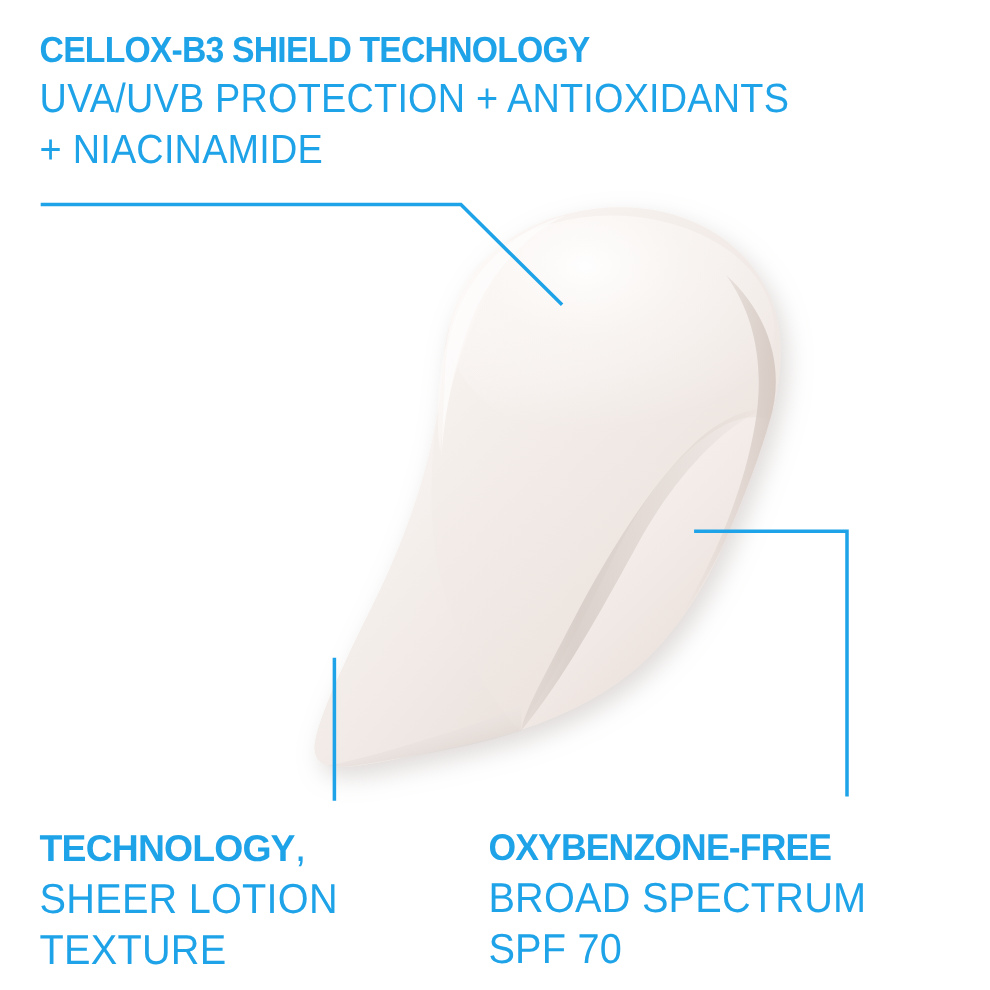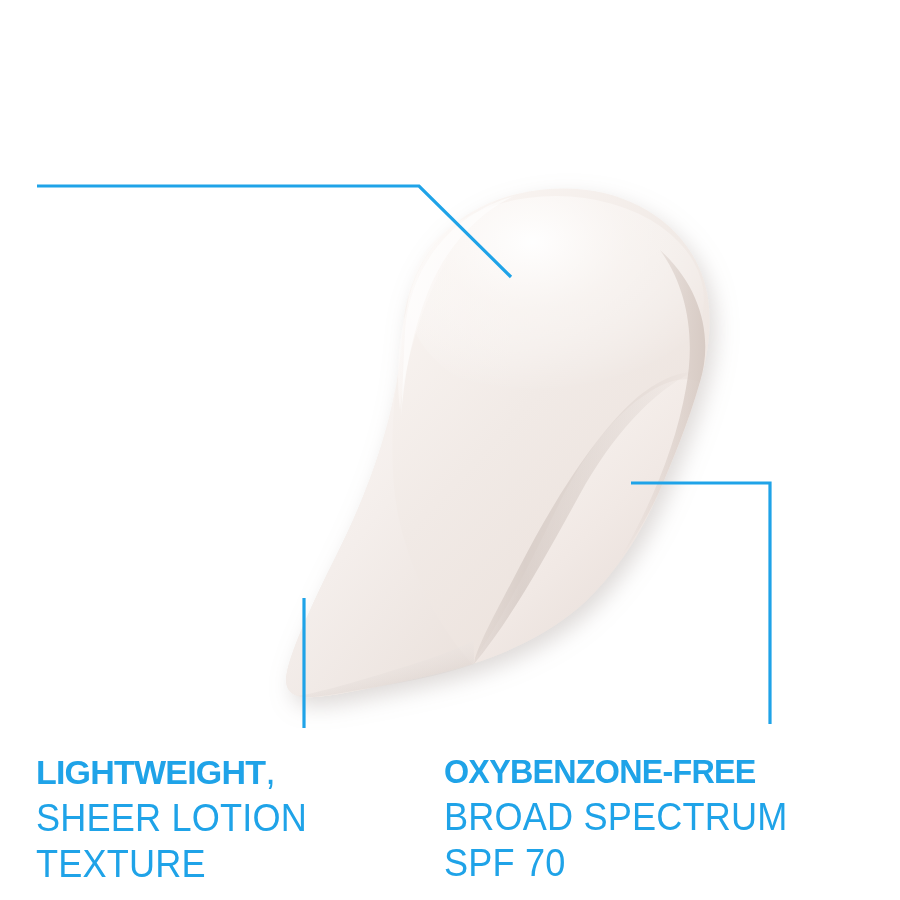--- a/index.html
+++ b/index.html
@@ -229,23 +229,28 @@
              C 320,692 356,682 394,670
              C 428,660 456,650 474,640 Z" fill="url(#tipShade)"></path>
   </svg>
 
   <svg id="leaders" viewBox="0 0 900 900">
     <polyline id="leader-top-left" fill="none" stroke="#1FA3E8" stroke-width="3.2" stroke-linecap="butt" stroke-linejoin="miter" points="37,186 419,186 511,277"></polyline>
     <polyline id="leader-bottom-left" fill="none" stroke="#1FA3E8" stroke-width="3.2" stroke-linecap="butt" stroke-linejoin="miter" points="304,598 304,728"></polyline>
     <polyline id="leader-right" fill="none" stroke="#1FA3E8" stroke-width="3.2" stroke-linecap="butt" stroke-linejoin="miter" points="631,483 770,483 770,724"></polyline>
   </svg>
 
+  <div id="header-block" class="text-block">
+    <span class="t-line t-bold">CELLOX-B3 SHIELD TECHNOLOGY</span>
+    <span class="t-line t-light">UVA/UVB PROTECTION + ANTIOXIDANTS</span>
+    <span class="t-line t-light">+ NIACINAMIDE</span>
+  </div>
 
   <div id="feature-left" class="text-block feature-block">
-    <span class="t-line"><span class="t-bold">LIGHTWEIGHT</span><span class="t-light comma-light">,</span></span>
+    <span class="t-line"><span class="t-bold">TECHNOLOGY</span><span class="t-light comma-light">,</span></span>
     <span class="t-line t-light">SHEER LOTION</span>
     <span class="t-line t-light">TEXTURE</span>
   </div>
 
   <div id="feature-right" class="text-block feature-block">
     <span class="t-line t-bold">OXYBENZONE-FREE</span>
     <span class="t-line t-light">BROAD SPECTRUM</span>
     <span class="t-line t-light">SPF 70</span>
   </div>
 

